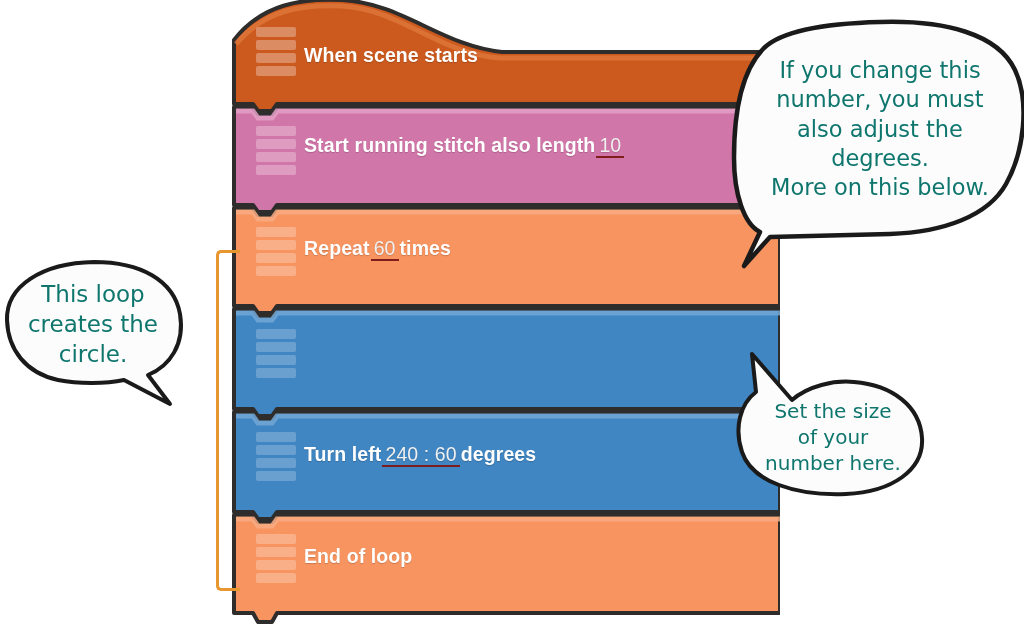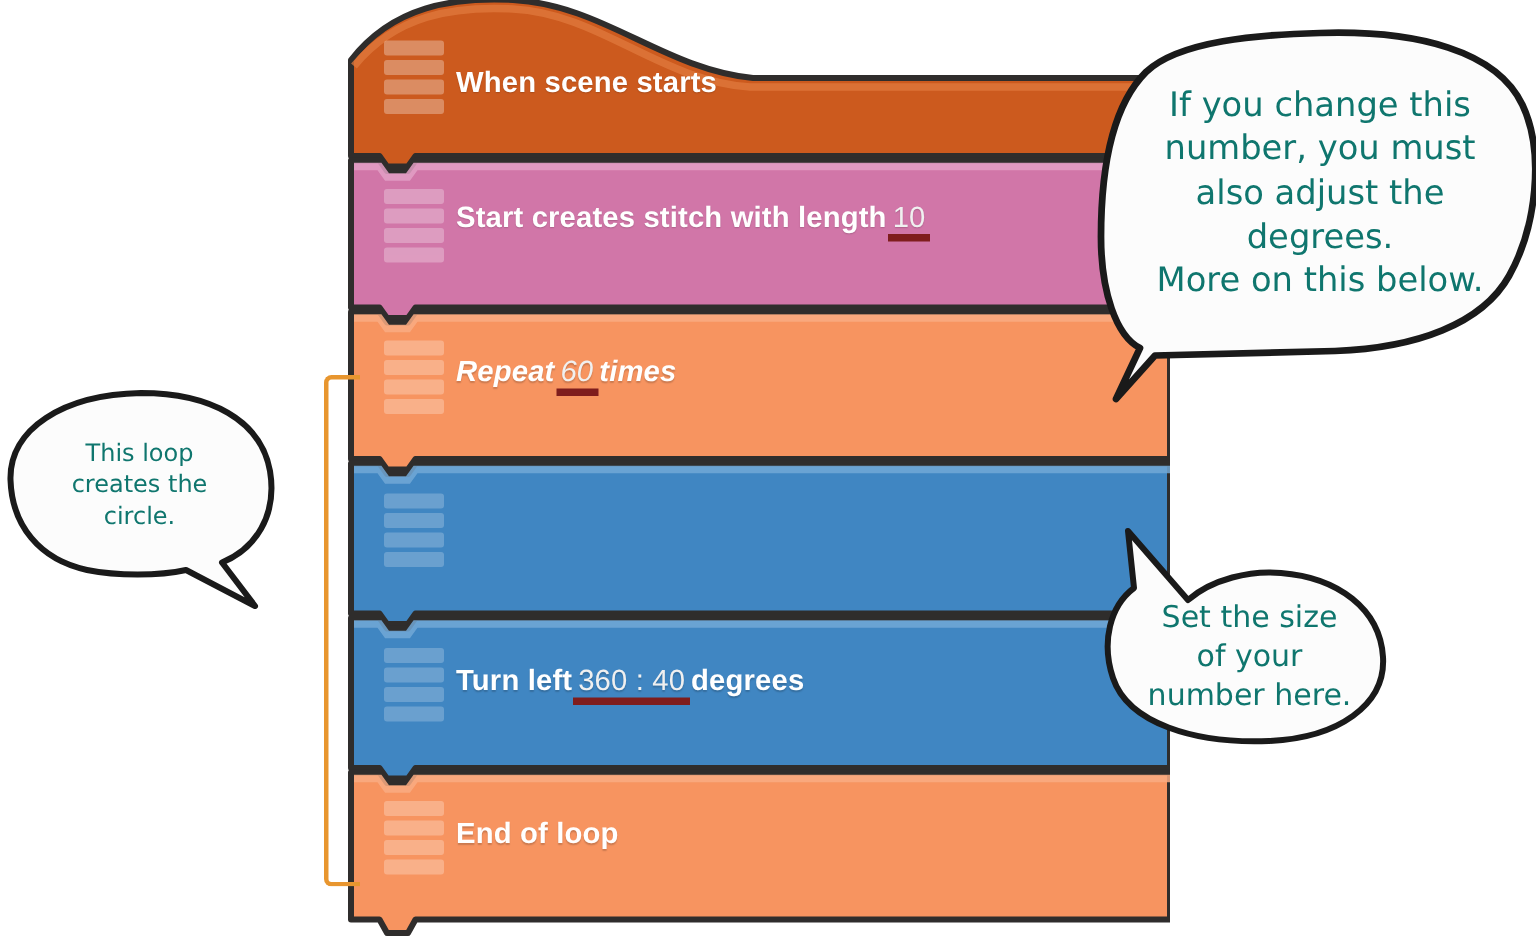--- a/index.html
+++ b/index.html
@@ -27,21 +27,21 @@
     font-weight:bold;
     font-size:19.5px;
     letter-spacing:.1px;
     white-space:nowrap;
     text-shadow:0 1px 1px rgba(0,0,0,.18);
     z-index:4;
   }
   .block-label .val{
     font-weight:normal;
     color:#f0f0f0;
-    border-bottom:5px solid #7f1d1d;
+    border-bottom:2px solid #7f1d1d;
     padding:0 3px 1px 3px;
     margin:0 1px;
     display:inline-block;
     line-height:1.05;
   }
 
   
   #loop-bracket{
     position:absolute;
     left:216px;
@@ -68,21 +68,21 @@
     font-family:"DejaVu Sans", sans-serif;
     line-height:1.30;
     white-space:pre-line;
     z-index:2;
   }
 
   #bubble-number{ left:730px; top:18px;  width:298px; height:245px; }
   #bubble-number .btext{ left:24px; top:38px; width:252px; font-size:22.5px; }
 
   #bubble-loop{ left:2px; top:258px; width:190px; height:145px; }
-  #bubble-loop .btext{ left:16px; top:34px; width:150px; font-size:16px; }
+  #bubble-loop .btext{ left:16px; top:22px; width:150px; font-size:23px; }
 
   #bubble-size{ left:730px; top:336px; width:200px; height:165px; }
   #bubble-size .btext{ left:28px; top:62px; width:150px; font-size:20px; }
 </style>
 </head>
 <body>
 
 <div id="stage">
 
   <div id="block-stack">
@@ -183,30 +183,30 @@
           <rect x="24" y="573" width="40" height="10" rx="2" fill="#ffffff"></rect>
         </g>
       </g>
     </svg>
 
     <div class="block-label" style="top:44px;">
       <span>When scene starts</span>
     </div>
 
     <div class="block-label" style="top:134px;">
-      <span>Start creates stitch with length</span><span class="val">10</span>
-    </div>
-
-    <div class="block-label" style="top:237px;font-style:italic;">
+      <span>Start running stitch also length</span><span class="val">10</span>
+    </div>
+
+    <div class="block-label" style="top:237px;">
       <span>Repeat</span><span class="val">60</span><span>times</span>
     </div>
 
 
     <div class="block-label" style="top:443px;">
-      <span>Turn left</span><span class="val">360 : 40</span><span>degrees</span>
+      <span>Turn left</span><span class="val">240 : 60</span><span>degrees</span>
     </div>
 
     <div class="block-label" style="top:545px;">
       <span>End of loop</span>
     </div>
   </div>
 
   <div id="loop-bracket"></div>
 
   <div class="bubble" id="bubble-number">

